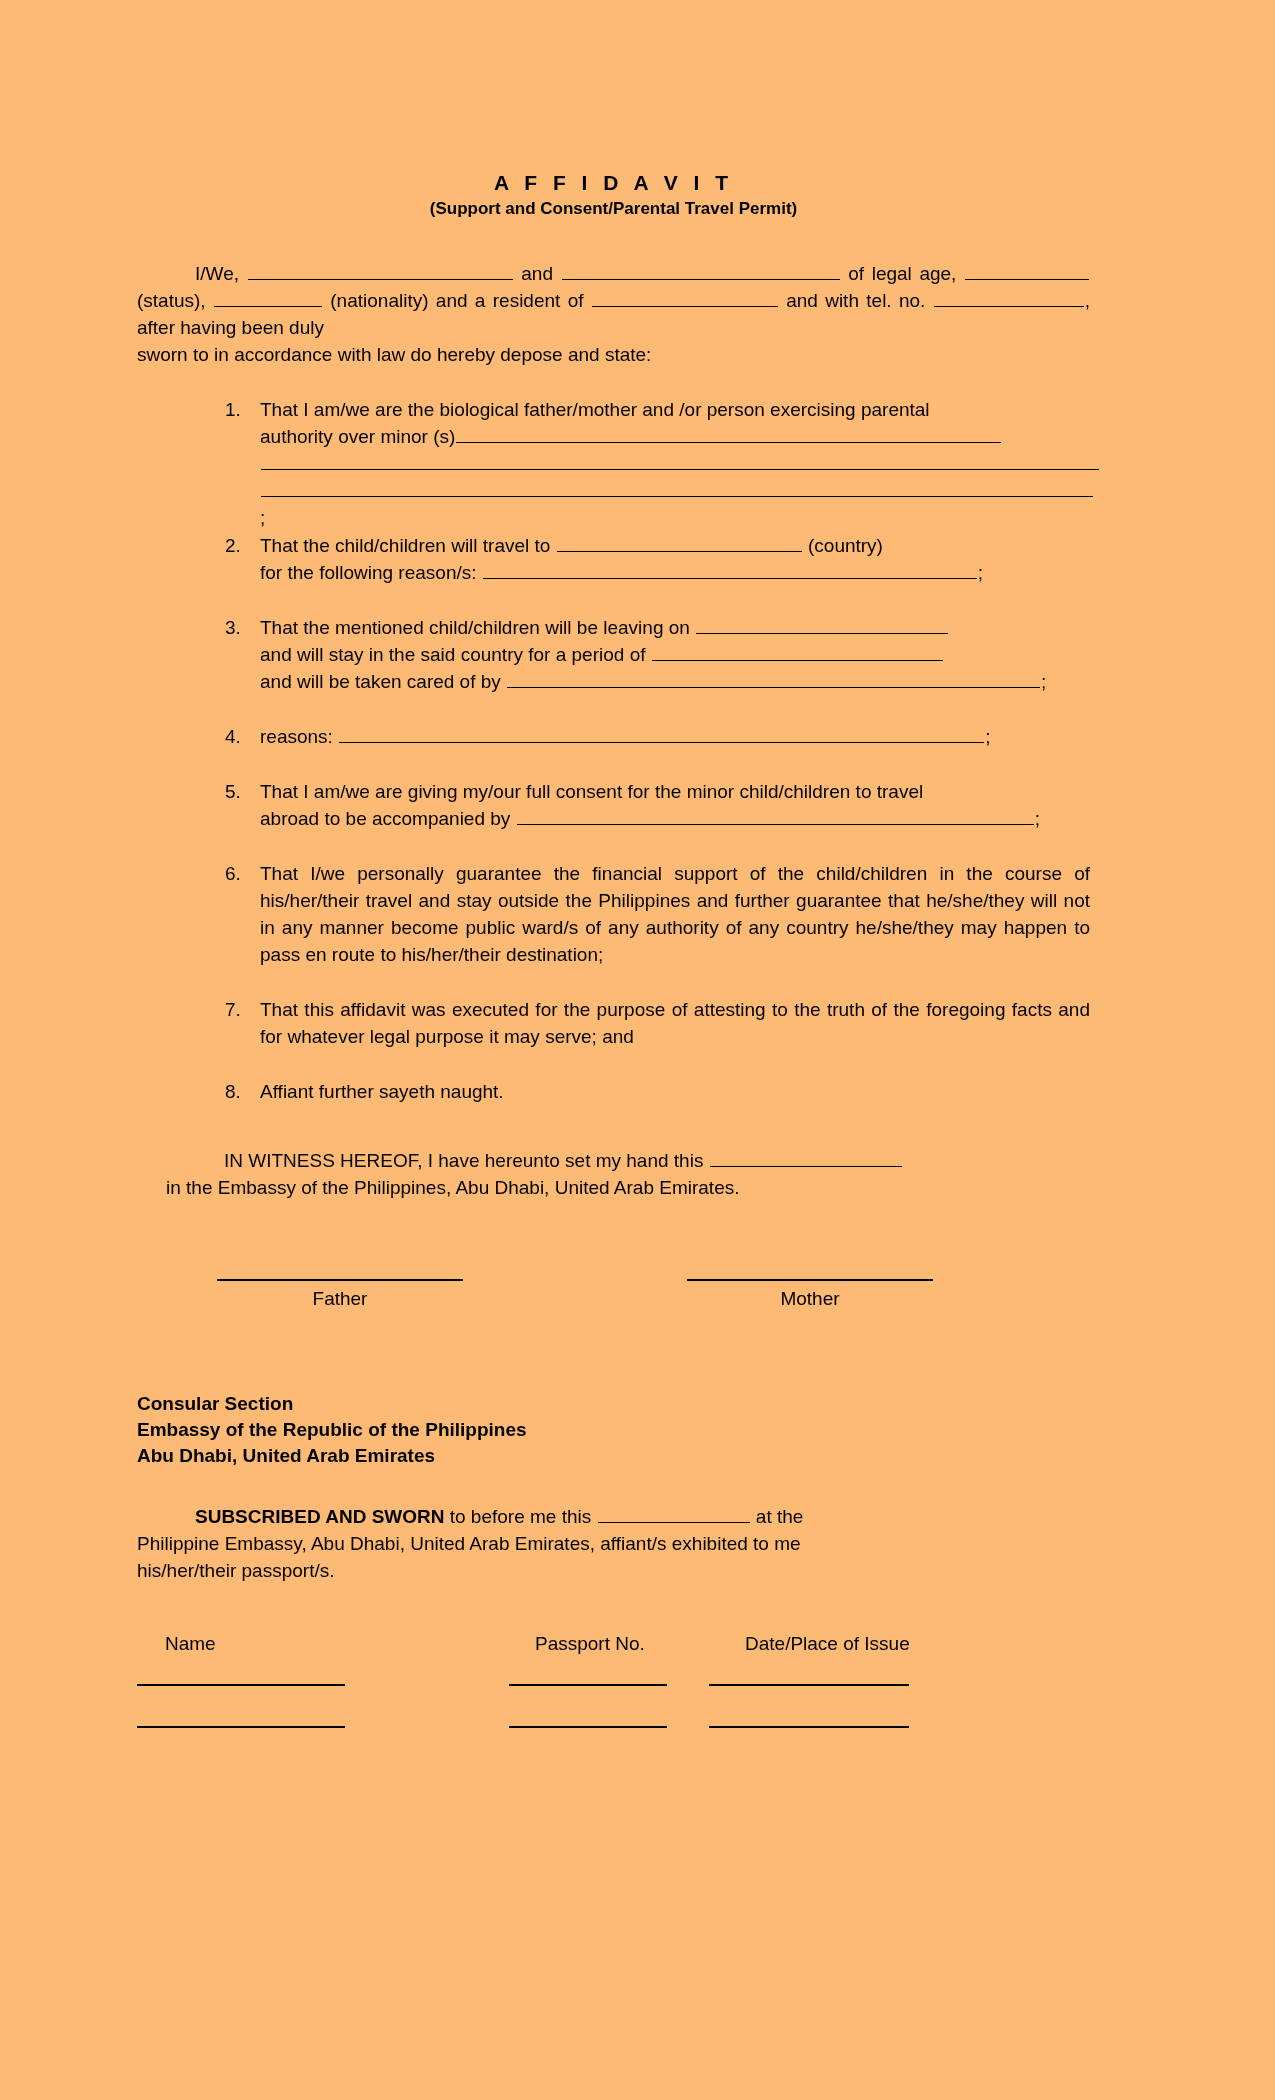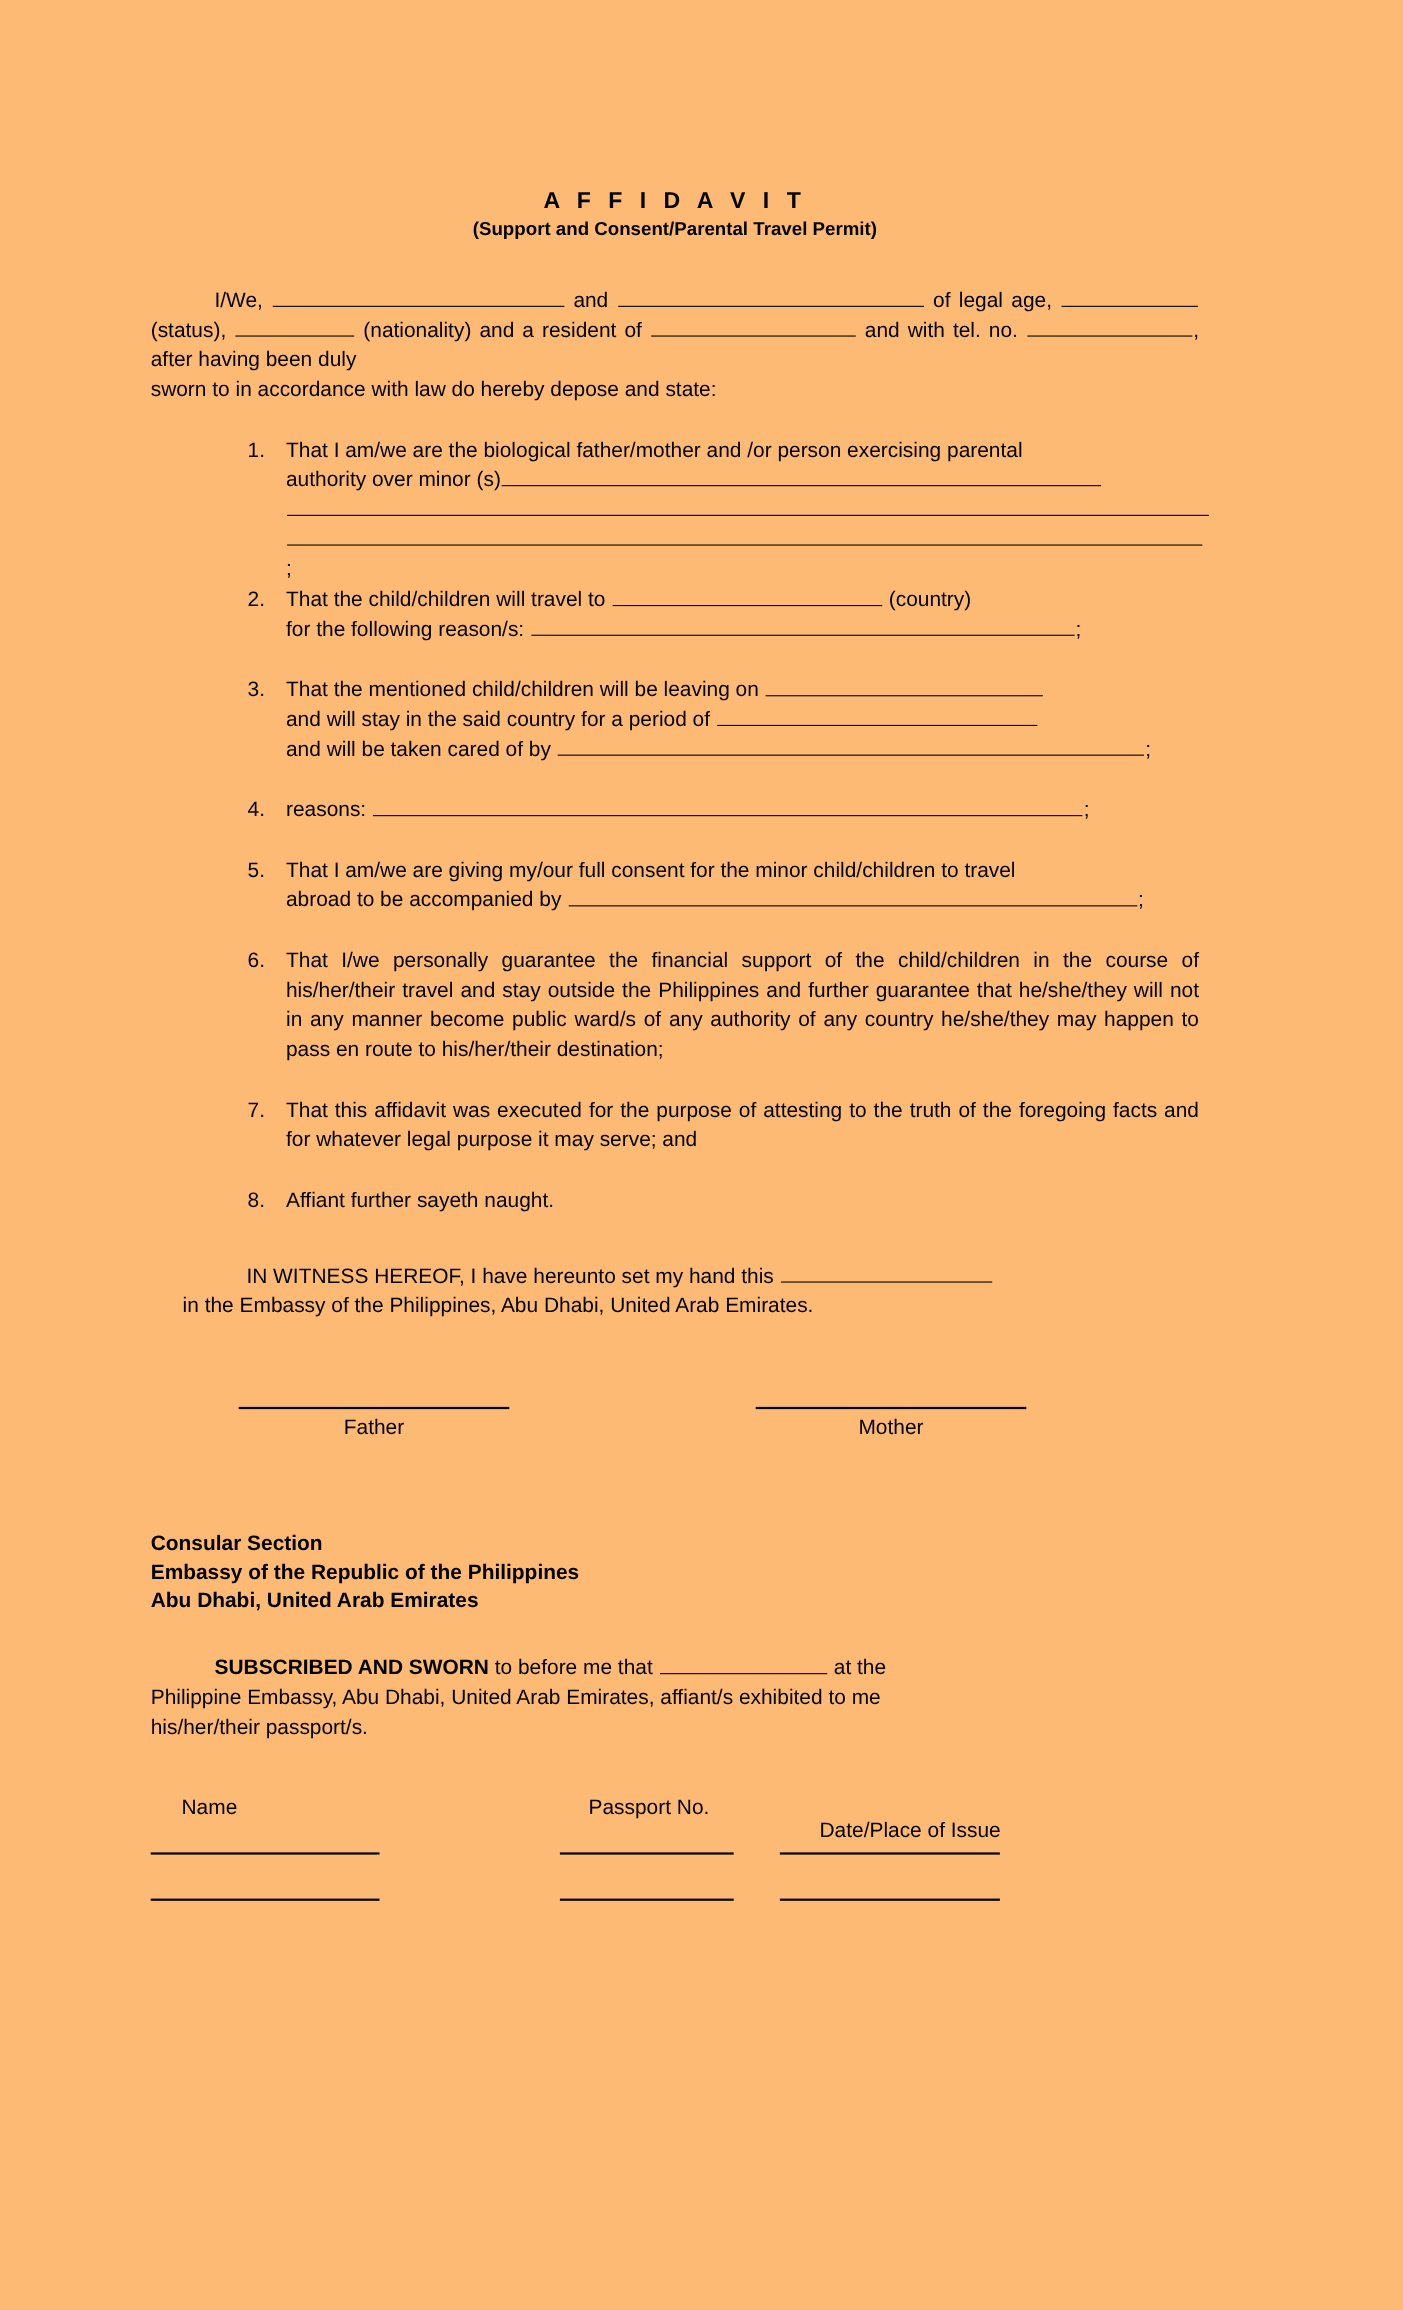--- a/index.html
+++ b/index.html
@@ -146,21 +146,21 @@
   }
   .tbl-head {
     position: relative;
     height: 30px;
     font-size: 19px;
     line-height: 27px;
   }
   .th { position: absolute; top: 16px; }
   .th-name { left: 28px; }
   .th-passport { left: 398px; }
-  .th-date { left: 608px; margin-top: 21px; }
+  .th-date { left: 608px; }
 
   .tbl-row {
     position: relative;
     height: 46px;
   }
   .cell-line {
     position: absolute;
     border-bottom: 2px solid #000;
     height: 0;
   }
@@ -283,21 +283,21 @@
     </div>
 
     <div class="embassy">
       <div>Consular Section</div>
       <div>Embassy of the Republic of the Philippines</div>
       <div>Abu Dhabi, United Arab Emirates</div>
     </div>
 
     <div class="para sworn">
       <span class="indent"></span><b>SUBSCRIBED AND SWORN</b>
-      <span>to before me that</span>
+      <span>to before me this</span>
       <span class="blank" style="width:152px"></span>
       <span>at the</span>
       <div>Philippine Embassy, Abu Dhabi, United Arab Emirates, affiant/s exhibited to me</div>
       <div class="blk-lastline">his/her/their passport/s.</div>
     </div>
 
     <div class="tbl">
       <div class="tbl-head">
         <span class="th th-name">Name</span>
         <span class="th th-passport">Passport No.</span>

